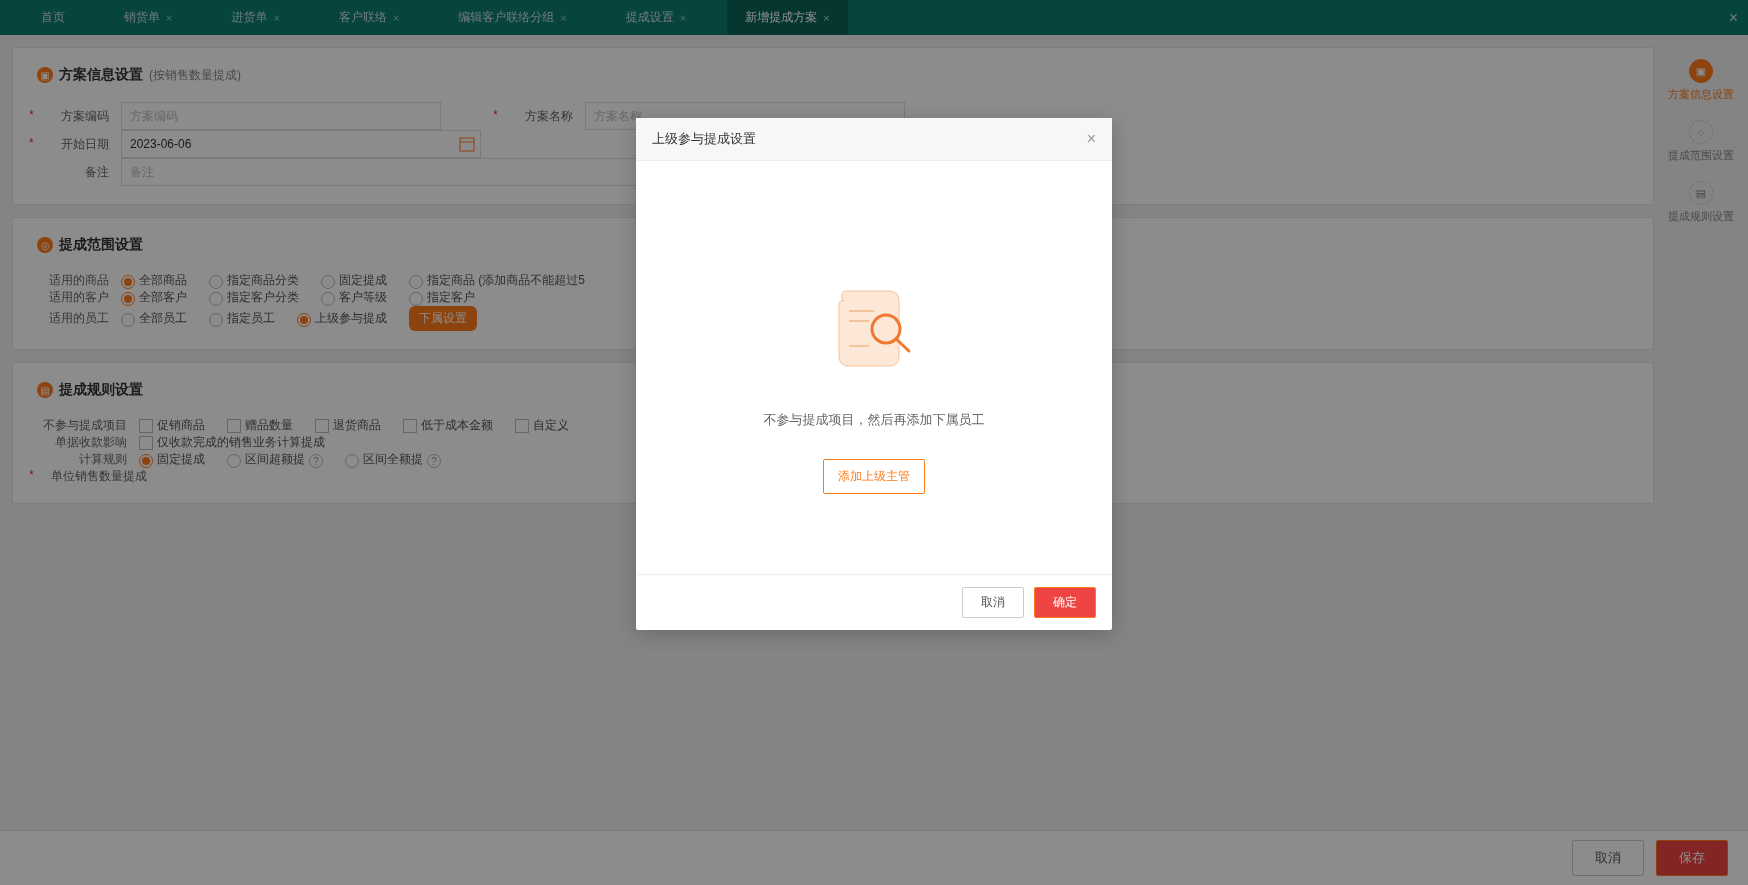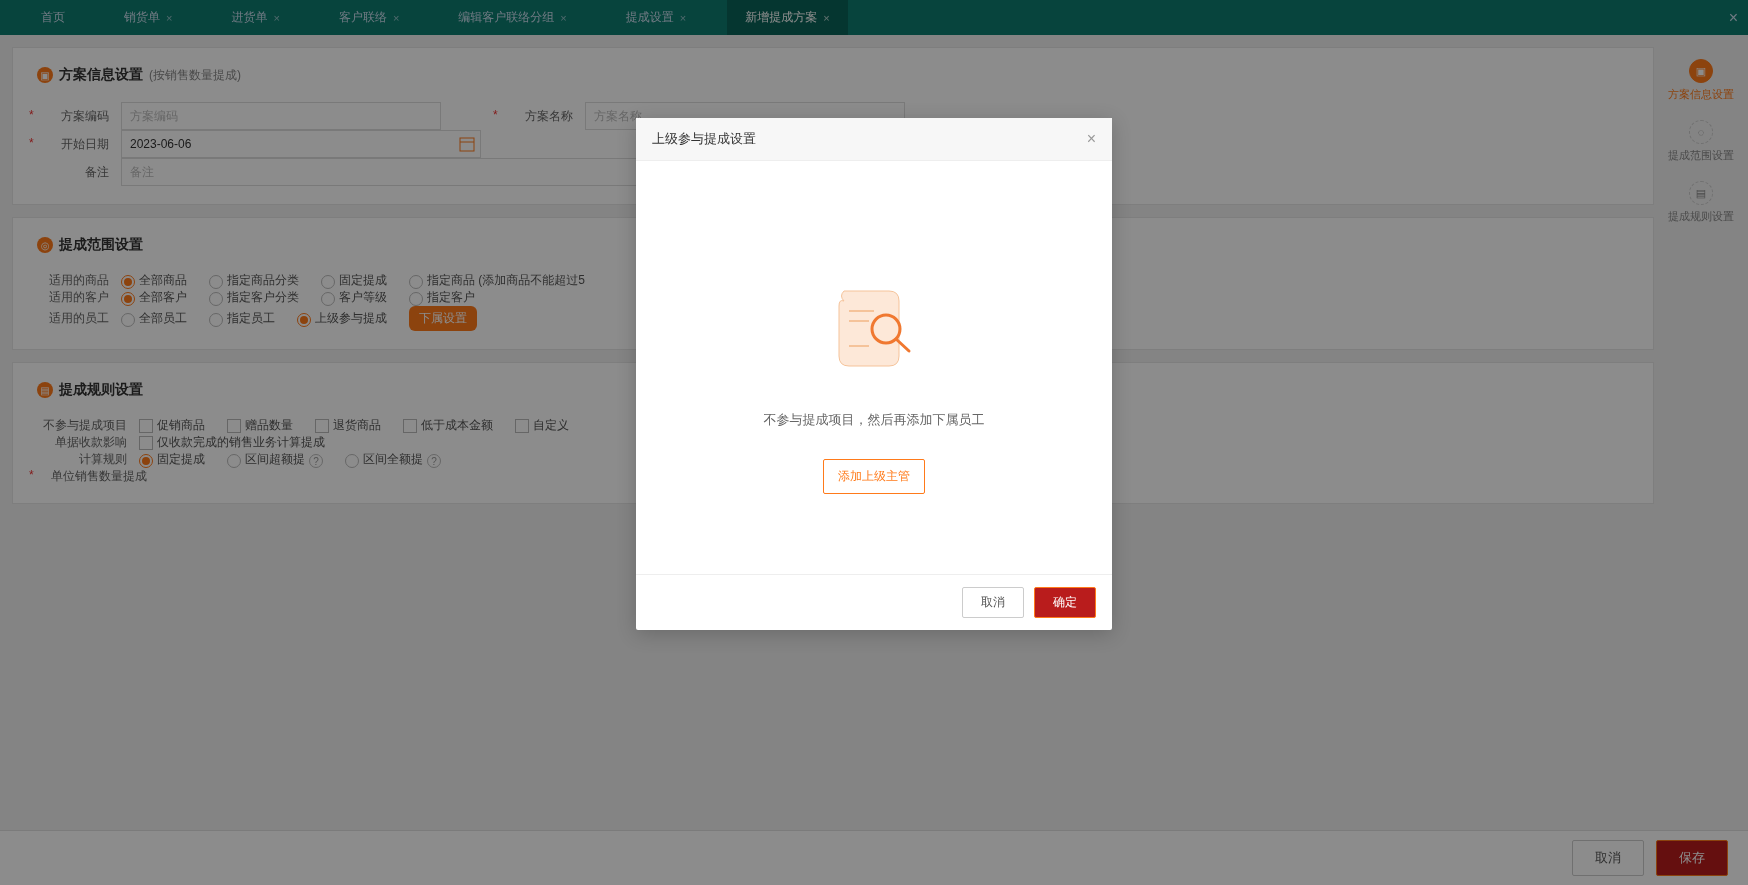--- a/index.html
+++ b/index.html
@@ -43,21 +43,21 @@
 .anchor-nav { width: 70px; display: flex; flex-direction: column; align-items: center; gap: 18px; padding-top: 12px; }
 .anchor-item { display: flex; flex-direction: column; align-items: center; gap: 4px; font-size: 11px; color: #888; cursor: pointer; }
 .anchor-item.active { color: #ff7a1a; }
 .anchor-icon { width: 24px; height: 24px; border-radius: 50%; border: 1px dashed #ccc; display: flex; align-items: center; justify-content: center; }
 .anchor-item.active .anchor-icon { background: #ff7a1a; border: 1px solid #ff7a1a; color: #fff; }
 
 
 .footer { position: absolute; bottom: 0; left: 0; right: 0; height: 55px; background: #fff; border-top: 1px solid #e0e0e0; display: flex; justify-content: flex-end; align-items: center; padding: 0 20px; gap: 12px; }
 .btn { padding: 8px 22px; font-size: 13px; border-radius: 2px; cursor: pointer; }
 .btn-default { background: #fff; border: 1px solid #ccc; color: #555; margin-left: 16px; }
-.btn-primary { background: #b91c1c; border: 1px solid #ff7a1a; color: #fff; }
+.btn-primary { background: #ef4444; border: 1px solid #ff7a1a; color: #fff; }
 
 
 .overlay { position: absolute; inset: 0; background: rgba(0,0,0,0.45); display: flex; align-items: flex-start; justify-content: center; padding-top: 118px; }
 .modal { width: 476px; background: #fff; border-radius: 2px; box-shadow: 0 4px 20px rgba(0,0,0,0.2); display: flex; flex-direction: column; }
 .modal-header { padding: 12px 16px; font-size: 13px; color: #333; border-bottom: 1px solid #eee; background: #f7f7f7; display: flex; justify-content: space-between; align-items: center; }
 .modal-close { color: #999; font-size: 16px; cursor: pointer; }
 .modal-body { flex: 1; display: flex; flex-direction: column; align-items: center; justify-content: center; padding: 120px 20px 80px; gap: 30px; }
 .empty-illus { width: 120px; height: 100px; position: relative; }
 .empty-text { color: #666; font-size: 13px; }
 .btn-outline-orange { border: 1px solid #ff7a1a; color: #ff7a1a; background: #fff; padding: 8px 14px; font-size: 12px; border-radius: 2px; cursor: pointer; }

